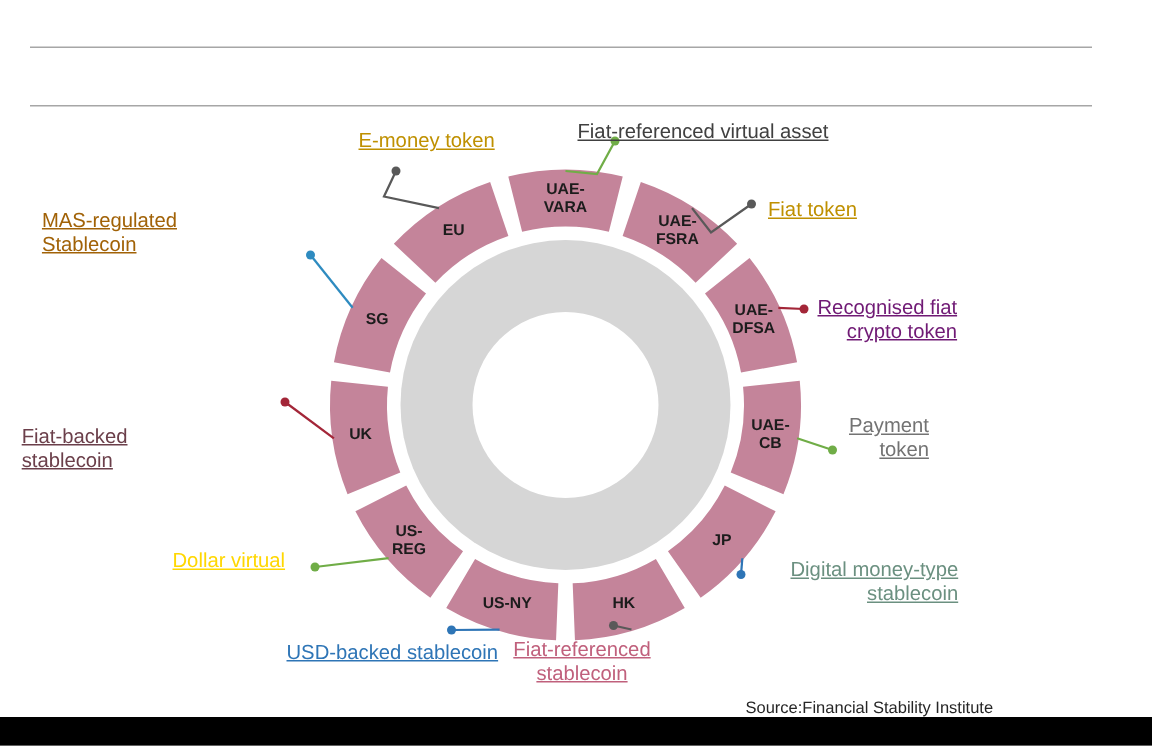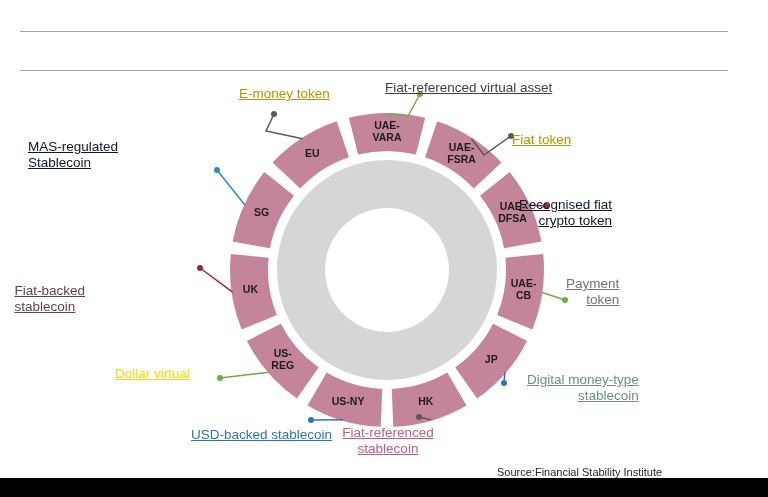--- a/index.html
+++ b/index.html
@@ -47,21 +47,20 @@
     white-space: nowrap;
   }
 
   
   #donut-wrap {
     position: absolute;
     left: 0;
     top: 0;
     width: 623px;
     height: 497px;
-    margin-left: 10px;
   }
   #donut-svg { display: block; }
 
   .seg-label {
     font-family: "Liberation Sans", sans-serif;
     font-size: 10.5px;
     font-weight: bold;
     fill: #1c1c1c;
     text-anchor: middle;
     dominant-baseline: middle;
@@ -150,32 +149,32 @@
           <path d="M 207 170 L 207 170 L 235.09740872469513 205.1952579717057" stroke="#2e8bc0" stroke-width="1.5" fill="none"></path>
           <circle cx="207" cy="170" r="3" fill="#2e8bc0"></circle>
         </g>
     </svg>
   </div>
 
   <div id="callout-layer">
       <div class="callout left" style="left: 239px; top: 86px; color: rgb(191, 144, 0);">E-money token</div>
       <div class="callout left" style="left: 385px; top: 80px; color: #404040;">Fiat-referenced virtual asset</div>
       <div class="callout left" style="left: 512px; top: 132px; color: rgb(191, 144, 0);">Fiat token</div>
-      <div class="callout left" style="left: 519px; top: 197px; color: #0f172a;">Recognised fiat
+      <div class="callout left" style="left: 545px; top: 197px; color: #701a75;">Recognised fiat
 crypto token</div>
       <div class="callout left" style="left: 566px; top: 276px; color: #737373;">Payment
 token</div>
       <div class="callout left" style="left: 504px; top: 372px; color: rgb(107, 144, 128); margin-left: 23px;">Digital money-type
 stablecoin</div>
       <div class="callout center" style="left: 308px; top: 425px; color: rgb(192, 96, 124); width: 160px;">Fiat-referenced
 stablecoin</div>
       <div class="callout left" style="left: 191px; top: 427px; color: rgb(46, 117, 182);">USD-backed stablecoin</div>
       <div class="callout left" style="left: 115px; top: 366px; color: rgb(255, 215, 0);">Dollar virtual</div>
       <div class="callout right" style="left: auto; top: 253px; color: rgb(107, 63, 74); right: 683px; margin-top: 30px;">Fiat-backed
 stablecoin</div>
-      <div class="callout right" style="left: auto; top: 139px; color: #0f172a; right: 650px;">MAS-regulated
+      <div class="callout right" style="left: auto; top: 139px; color: #a16207; right: 650px;">MAS-regulated
 Stablecoin</div>
     </div>
 
   <div id="source-note">Source:Financial Stability Institute</div>
 
   <div id="blackbar"></div>
 </div>
 
 </body></html>

